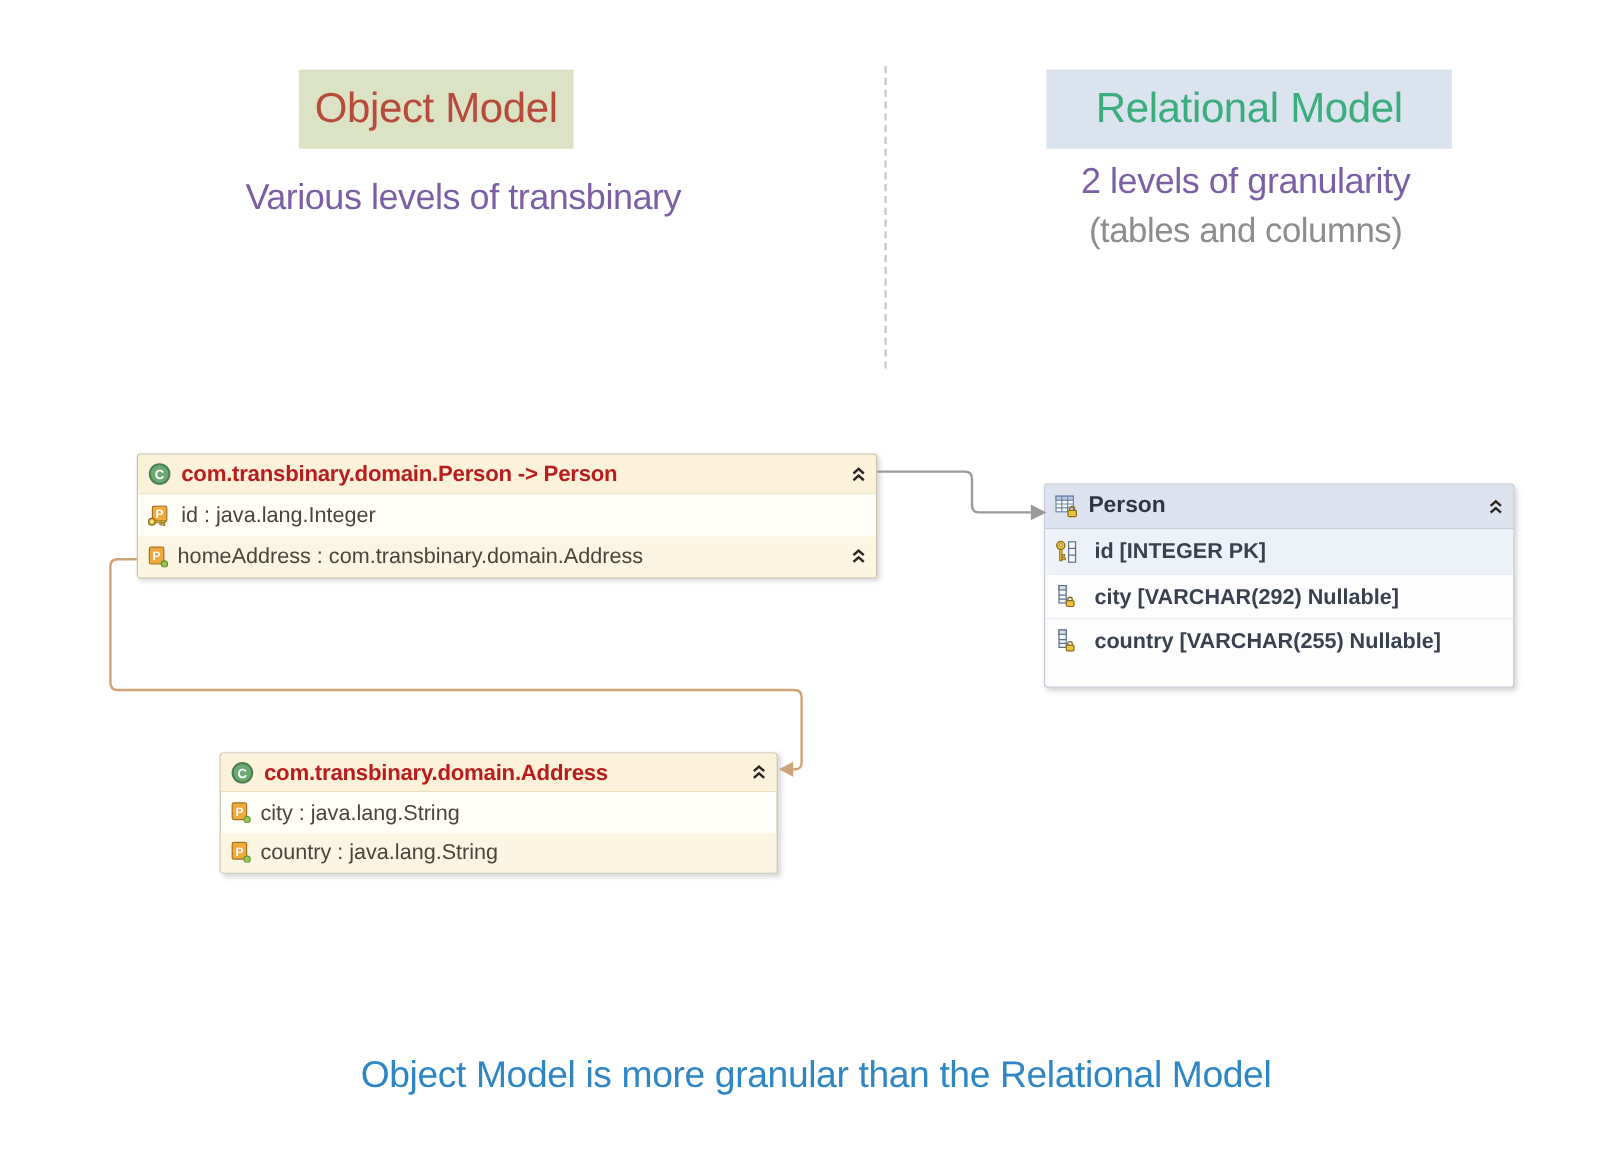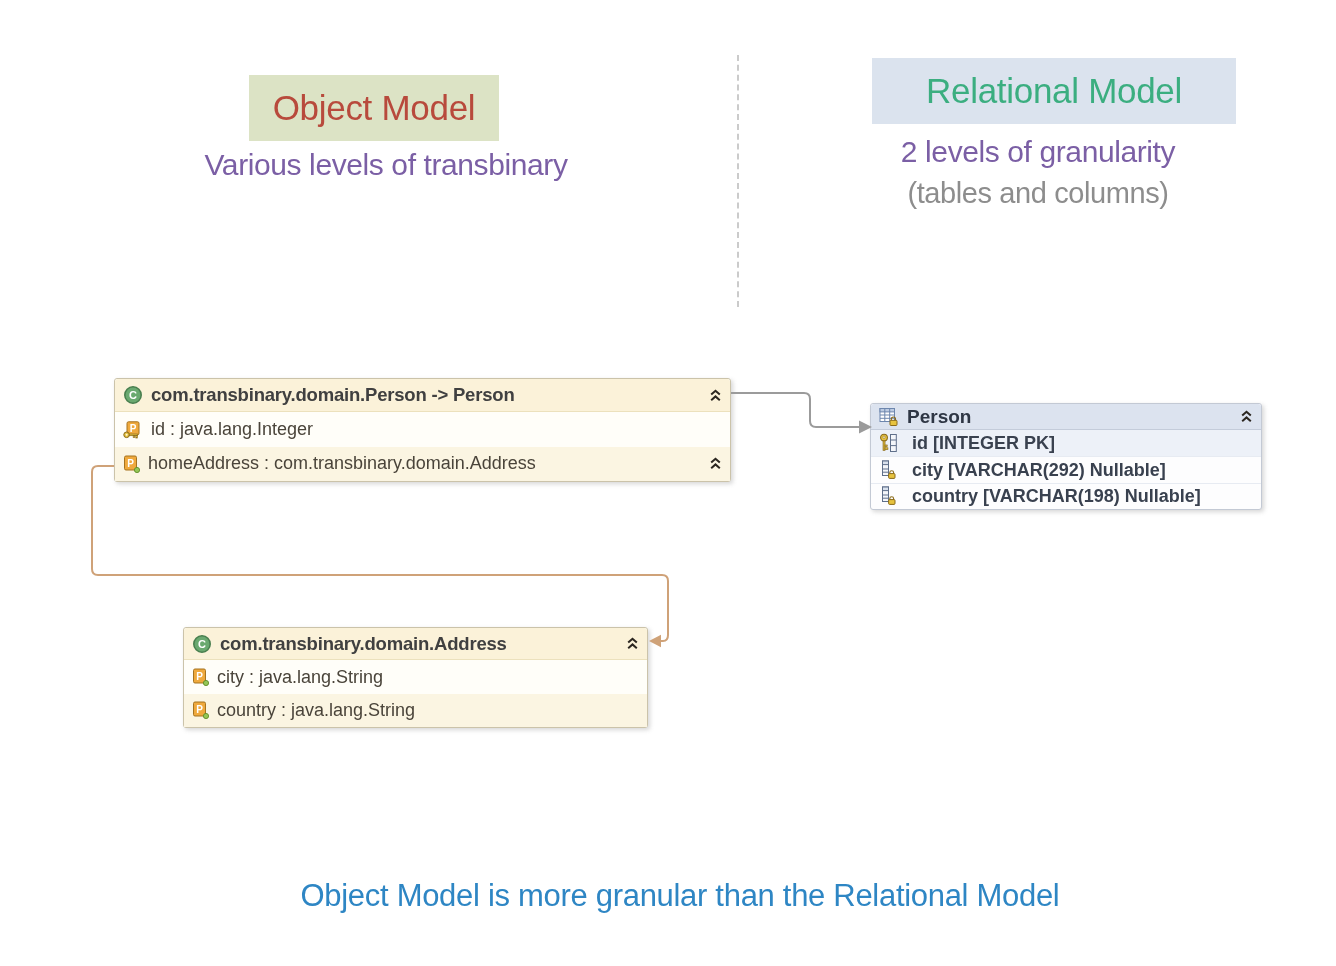--- a/index.html
+++ b/index.html
@@ -6,22 +6,22 @@
   .canvas {
     position:relative; width:1336px; height:966px; background:#ffffff;
     font-family:"Liberation Sans", sans-serif; overflow:hidden;
   }
 
   
   .badge {
     position:absolute; display:flex; align-items:center; justify-content:center;
     font-size:35px; letter-spacing:-0.3px;
   }
-  .badge-object   { left:249px; top:58px; width:250px; height:66px; background:#dce3c5; color:#b84a3c;margin-top:17px; }
-  .badge-relational{ left:872px; top:58px; width:364px; height:66px; background:#dbe3ee; color:#3bae80; }
+  .badge-object   { left:249px; top:58px; width:229px; height:66px; background:#dce3c5; color:#b84a3c; }
+  .badge-relational{ left:872px; top:58px; width:338px; height:66px; background:#dbe3ee; color:#3bae80; }
   .subtitle {
     position:absolute; text-align:center; font-size:30px; color:#7b5fa5; letter-spacing:-0.4px;
   }
   .sub-object    { left:136px; top:148px; width:500px; }
   .sub-rel       { left:788px; top:135px; width:500px; }
   .sub-rel-note  { left:788px; top:177px; width:500px; color:#8d8d8d; font-size:29px; }
 
   .divider {
     position:absolute; left:737px; top:55px; height:252px; width:0;
     border-left:2px dashed #cbcbcb;
@@ -35,32 +35,32 @@
   }
   .box-header { display:flex; align-items:center; gap:8px; padding:0 8px; box-sizing:border-box; }
   .box-row    { display:flex; align-items:center; gap:8px; padding:0 8px; box-sizing:border-box; }
   .box-title  { font-weight:bold; white-space:nowrap; }
   .chev       { margin-left:auto; display:flex; align-items:center; cursor:pointer; }
   .icon       { display:flex; align-items:center; flex:0 0 auto; }
   .row-text   { white-space:nowrap; }
 
   .class-box  { background:#fffef9; border:1px solid #cbc3aa; color:#4a443a; font-size:18px; }
   .class-box .box-header { background:#fbf2d9; border-bottom:1px solid #ece1bd; border-radius:3px 3px 0 0; }
-  .class-box .box-title  { font-size:18.5px; color:#404040; letter-spacing:-0.2px; }
+  .class-box .box-title  { font-size:18.5px; color:#b91c1c; letter-spacing:-0.2px; }
   .class-row-alt { background:#fbf5e2; }
 
   .person-class-box { left:114px; top:378px; width:617px; height:104px; }
   .person-class-box .box-header { height:34px; }
   .person-class-box .box-row    { height:35px; }
 
   .address-class-box { left:183px; top:627px; width:465px; height:101px; }
   .address-class-box .box-header { height:33px; }
   .address-class-box .box-row    { height:34px; }
 
-  .table-box { left:870px; top:403px; width:392px; height:107px; background:#fdfdfe; border:1px solid #c3c9d4; color:#39414f; font-size:18px; font-weight:600; }
+  .table-box { left:870px; top:403px; width:392px; height:170px; background:#fdfdfe; border:1px solid #c3c9d4; color:#39414f; font-size:18px; font-weight:600; }
   .table-box .box-header { height:37px; background:#dce3ef; border-bottom:1px solid #c4ccda; border-radius:3px 3px 0 0; }
   .table-box .box-title  { font-size:19px; color:#2e3644; }
   .table-box .box-row    { height:37px; border-top:1px solid #e7ebf2;gap:13px; }
   .table-box .box-row:nth-of-type(2) { border-top:none; }
   .table-row-alt { background:#edf1f8; }
 
   
   .connectors { position:absolute; left:0; top:0; pointer-events:none; z-index:5; }
 
   
@@ -227,21 +227,21 @@
       <span class="icon">
         <svg width="20" height="20" viewBox="0 0 20 20">
           <rect x="3.5" y="1" width="6" height="14.5" fill="#f4f6fa" stroke="#5f6f8a"></rect>
           <rect x="3.5" y="1" width="6" height="3.6" fill="#d9e1ed" stroke="#5f6f8a"></rect>
           <line x1="3.5" y1="9" x2="9.5" y2="9" stroke="#5f6f8a"></line>
           <line x1="3.5" y1="12.2" x2="9.5" y2="12.2" stroke="#5f6f8a"></line>
           <path d="M10.8 13.8 v-1.2 a1.9 1.9 0 0 1 3.8 0 v1.2" fill="none" stroke="#8a6a1a" stroke-width="1.1"></path>
           <rect x="9.6" y="13.6" width="6.4" height="4.8" rx="1" fill="#e7c33f" stroke="#8a6a1a"></rect>
         </svg>
       </span>
-      <span class="row-text">country [VARCHAR(198) Nullable]</span>
+      <span class="row-text">country [VARCHAR(255) Nullable]</span>
     </div>
   </div>
 
   <svg class="connectors" width="1336" height="966" viewBox="0 0 1336 966">
     <g>
       <path d="M731 393 H804 Q810 393 810 399 V421 Q810 427 816 427 H859" fill="none" stroke="#9b9b9b" stroke-width="2"></path>
       <polygon points="859,420.5 872,427 859,433.5" fill="#9b9b9b"></polygon>
     </g>
     <g>
       <path d="M114 466 H98 Q92 466 92 472 V569 Q92 575 98 575 H662 Q668 575 668 581 V635 Q668 641 663 641 H661" fill="none" stroke="#cfa278" stroke-width="2"></path>

